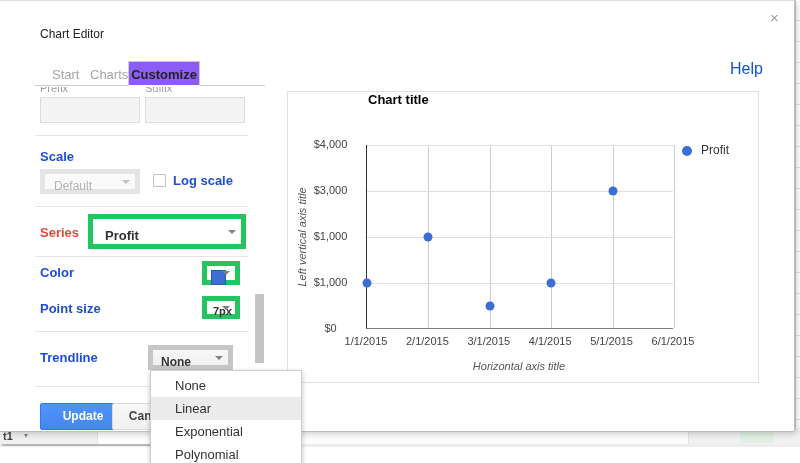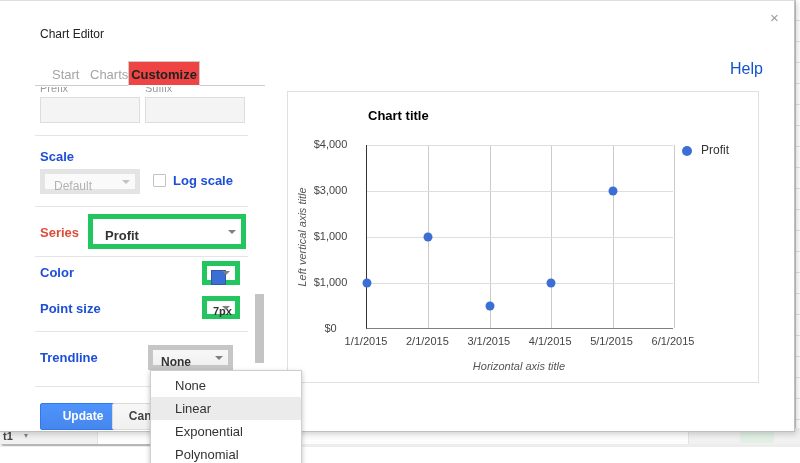--- a/index.html
+++ b/index.html
@@ -30,21 +30,21 @@
   .dlg-title { position:absolute; left:40px; top:26px; font-size:12px; color:#222; }
   .close-x { position:absolute; left:770px; top:8px; font-size:15px; color:#9a9a9a; cursor:pointer; }
   .help-link { position:absolute; left:730px; top:59px; width:32px; text-align:right;
     font-size:16px; color:#1155cc; cursor:pointer; }
 
   
   .tabbar-line { position:absolute; left:35px; top:84px; width:230px; height:1px; background:#ccc; }
   .tab { position:absolute; top:63px; height:21px; line-height:21px; font-size:13px; color:#a5a5a5; cursor:pointer; }
   .tab.t0 { left:52px; } .tab.t1 { left:90px; }
   .tab.active { left:128px; top:60px; height:25px; line-height:25px; width:72px; text-align:center;
-    color:#222; font-weight:bold; background:#ef4444; border:1px solid #ccc; border-bottom:1px solid #fff; z-index:2; }
+    color:#222; font-weight:bold; background:#8b5cf6; border:1px solid #ccc; border-bottom:1px solid #fff; z-index:2; }
 
   
   .opt-divider { position:absolute; left:35px; width:213px; height:1px; background:#e4e4e4; }
   .clip-labels { position:absolute; left:35px; top:86px; width:213px; height:8px; overflow:hidden; }
   .clip-labels span { position:absolute; top:-5px; font-size:11px; color:#9a9a9a; }
   .clip-prefix { left:5px; } .clip-suffix { left:110px; }
   .mini-field { position:absolute; top:96px; width:100px; height:26px; background:#f4f4f4; border:1px solid #ddd; }
   .field-a { left:40px; } .field-b { left:145px; }
 
   .lbl { position:absolute; font-size:13px; color:#1d4ed8;font-weight:bold; }
@@ -86,21 +86,21 @@
   .btn { position:absolute; top:402px; height:27px; font-size:12px; font-weight:bold;
     text-align:center; line-height:25px; border-radius:2px; cursor:pointer; }
   .btn-update { left:40px; width:86px; color:#fff; background:linear-gradient(#4e93fd,#4787ed);
     border:1px solid #3079ed; }
   .btn-cancel { left:112px; width:73px; color:#444; background:linear-gradient(#f8f8f8,#f0f0f0);
     border:1px solid #dadada; }
 
   
   .chart-panel { position:absolute; left:287px; top:90px; width:472px; height:292px;
     background:#fff; border:1px solid #e0e0e0; }
-  .chart-title { position:absolute; left:80px; top:16px; font-size:13px; font-weight:bold; color:#000; }
+  .chart-title { position:absolute; left:80px; top:0; font-size:13px; font-weight:bold; color:#000; }
   .plot-area { position:absolute; left:78px; top:53px; width:307px; height:184px;
     border-left:1px solid #333; border-bottom:1px solid #808080; }
   .vgrid { position:absolute; top:0; width:1px; height:100%; background:#ccc; }
   .hgrid { position:absolute; left:0; width:100%; height:1px; background:#dedede; }
   .dot { position:absolute; width:9px; height:9px; border-radius:50%; transform:translate(-50%,-50%); }
   .xtick { position:absolute; top:243px; width:60px; text-align:center; font-size:11px; color:#444; }
   .ytick { position:absolute; left:14px; width:57px; text-align:center; font-size:11px; color:#444; }
   .y-axis-title { position:absolute; left:14px; top:145px; transform:translate(-50%,-50%) rotate(-90deg);
     white-space:nowrap; font-size:11px; font-style:italic; color:#555; }
   .x-axis-title { position:absolute; left:111px; top:268px; width:240px; text-align:center;

